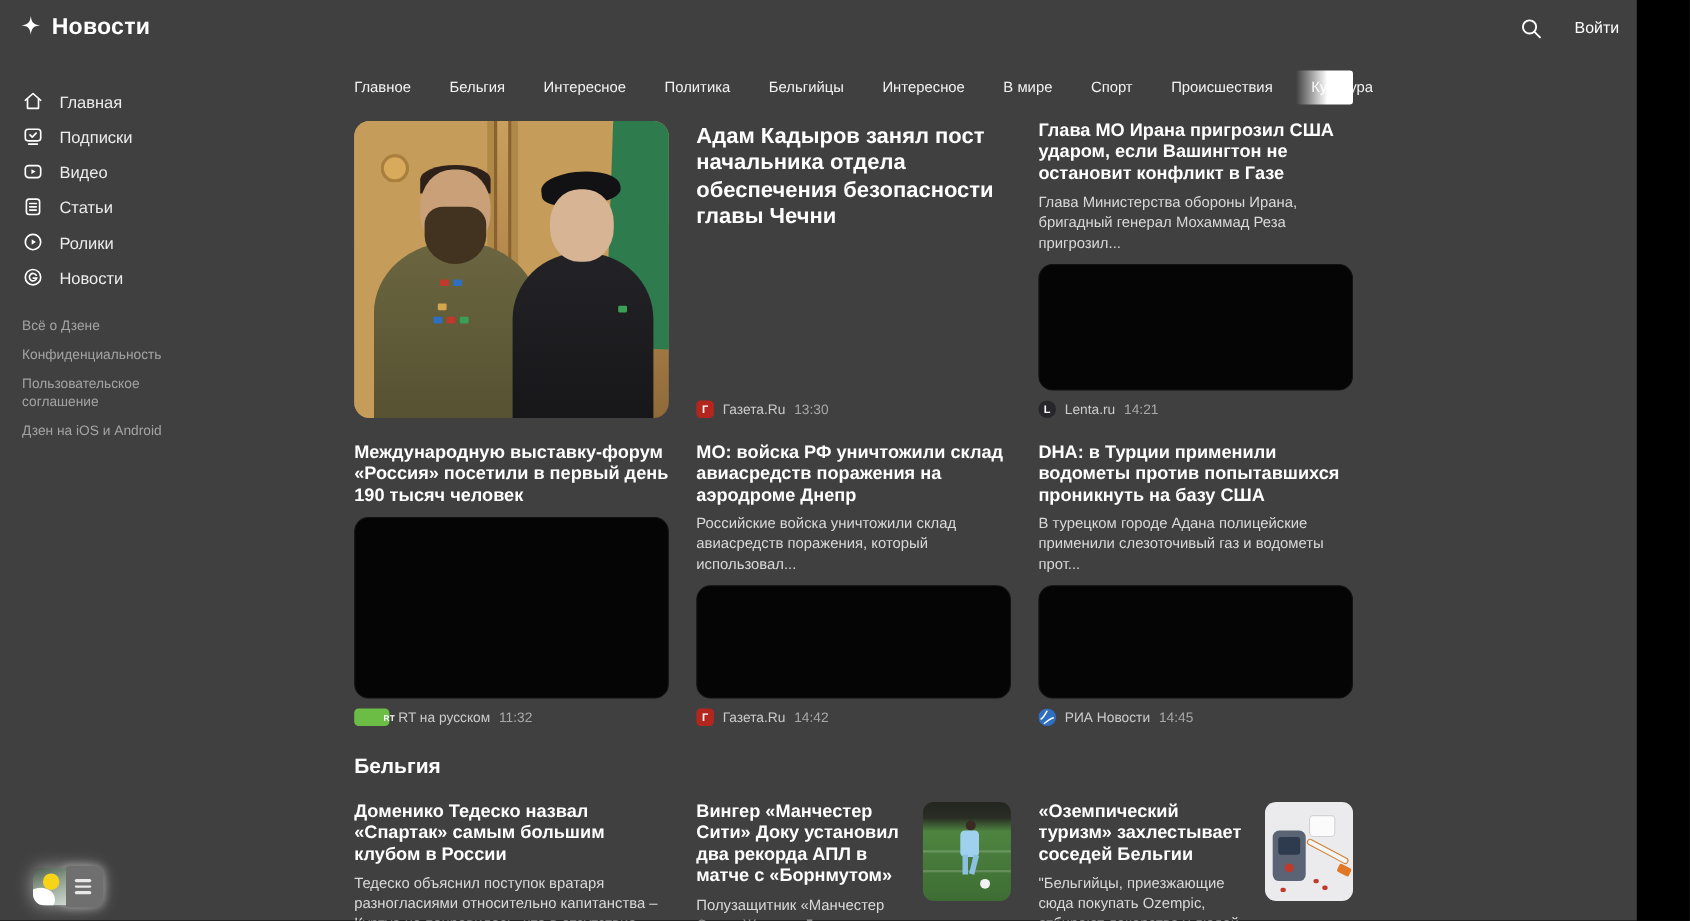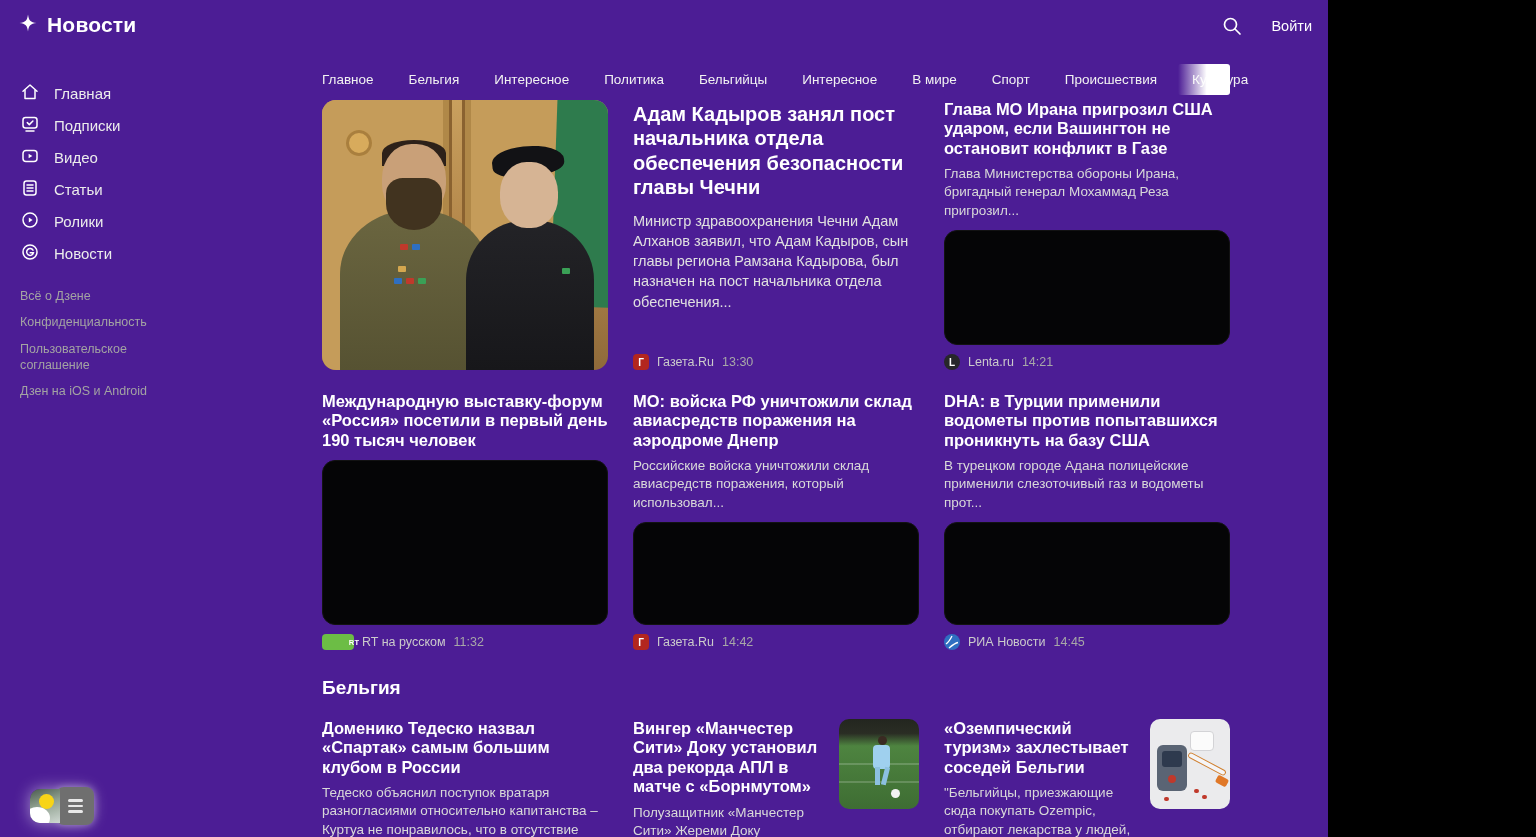--- a/index.html
+++ b/index.html
@@ -1,18 +1,18 @@
 <!DOCTYPE html>
 <html><head>
 <meta charset="utf-8">
 <style>
   * { margin:0; padding:0; box-sizing:border-box; }
   html,body { background:#000; }
   body { font-family:"Liberation Sans", sans-serif; }
-  .viewport { position:relative; width:1328px; height:837px; background:#4c1d95; overflow:hidden; color:#fff;text-decoration:underline; }
+  .viewport { position:relative; width:1488px; height:837px; background:#404040; overflow:hidden; color:#fff;text-decoration:underline; }
 
   
   .logo { position:absolute; left:16px; top:13px; display:flex; align-items:center; gap:7px; }
   .logo svg { display:block; }
   .logo-text { font-size:21px; font-weight:700; color:#fff; letter-spacing:.2px; }
   .header-right { position:absolute; right:16px; top:15px; display:flex; align-items:center; gap:28px; }
   .search-btn { width:22px; height:22px; cursor:pointer; }
   .login-btn { font-size:14.5px; color:#fff; cursor:pointer; background:none; border:none; font-family:inherit; }
 
   
@@ -24,21 +24,21 @@
   .side-link { display:block; font-size:12.5px; line-height:1.3; color:#a3a3a3; margin-bottom:10px; max-width:150px; cursor:pointer; text-decoration:none; }
 
   
   .main { position:absolute; left:322px; top:64px; width:908px; }
   .tabs { position:relative; display:flex; align-items:center; gap:35px; height:31px; }
   .tab { font-size:13.5px; color:#f2f2f2; white-space:nowrap; cursor:pointer; }
   .tabs-fade { position:absolute; right:0; top:0; bottom:0; width:52px;
     background:linear-gradient(90deg, rgba(255,255,255,0) 0%, #ffffff 55%); border-radius:3px; }
 
   .row { display:grid; grid-template-columns:286px 286px 286px; column-gap:25px; }
-  .row1 { margin-top:5px; }
+  .row1 { margin-top:15px; }
   .row2 { margin-top:22px; }
   .row3 { margin-top:20px; }
 
   .card-title { font-weight:700; color:#fff; cursor:pointer; }
   .excerpt { color:#d9d9d9; }
 
   
   .lead-card { grid-column:1 / 3; display:grid; grid-template-columns:286px 286px; column-gap:25px; }
   .lead-img { width:286px; height:270px; border-radius:14px; overflow:hidden; position:relative;
     background:linear-gradient(180deg,#c9a05e 0%,#b5894c 45%,#8f6a3a 100%); cursor:pointer; }
@@ -231,21 +231,20 @@
           </div>
           <div class="man m2">
             <div class="beret"></div>
               <div class="head"></div>
             <div class="torso"></div>
             <div class="medal" style="left:96px; bottom:96px; background:#3aa056;"></div>
           </div>
         </div>
         <div class="lead-text">
           <div class="card-title">Адам Кадыров занял пост начальника отдела обеспечения безопасности главы Чечни</div>
-          <div class="excerpt">Министр здравоохранения Чечни Адам Алханов заявил, что Адам Кадыров, сын главы региона Рамзана Кадырова, был назначен на пост начальника отдела обеспечения...</div>
           <div class="source-row" style="margin-top:auto;">
             <span class="badge badge-gazeta">Г</span>
             <span class="source-name">Газета.Ru</span>
             <span class="source-time">13:30</span>
           </div>
         </div>
       </div>
 
       <div class="news-card h270">
         <div class="card-title">Глава МО Ирана пригрозил США ударом, если Вашингтон не остановит конфликт в Газе</div>

